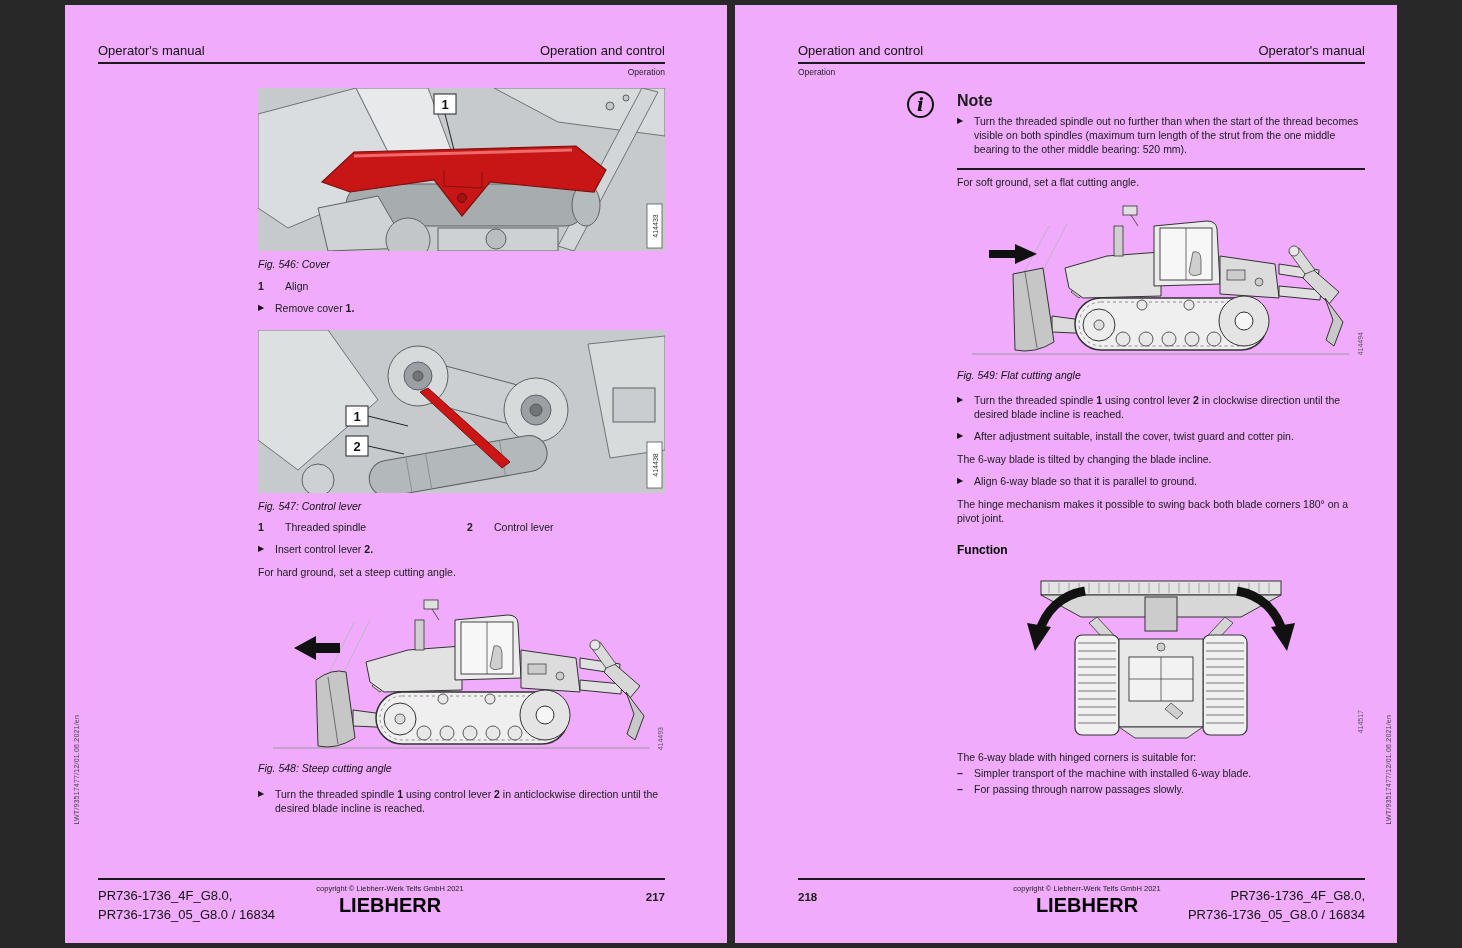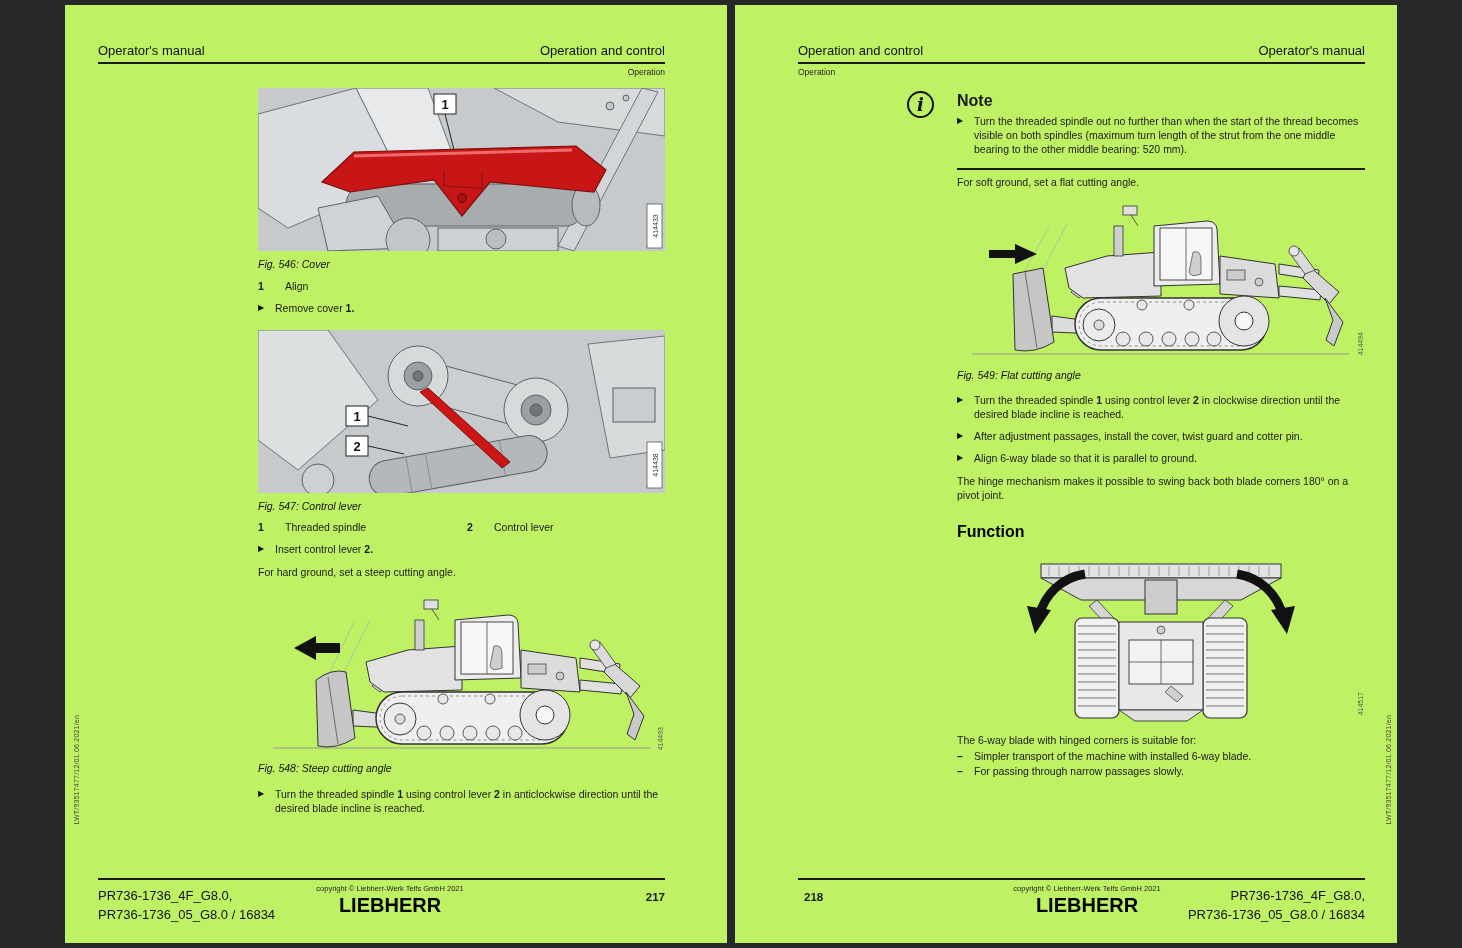--- a/index.html
+++ b/index.html
@@ -1,21 +1,21 @@
 <!DOCTYPE html>
 <html><head>
 <meta charset="utf-8">
 <style>
   * { margin:0; padding:0; box-sizing:border-box; }
   html,body { background:#282828; }
   .canvas {
     position:relative; width:1462px; height:948px; background:#282828;
     font-family:"Liberation Sans", sans-serif; color:#1a1a1a; overflow:hidden;
   }
-  .page { position:absolute; top:5px; width:662px; height:938px; background:#bef264; }
+  .page { position:absolute; top:5px; width:662px; height:938px; background:#f0abfc; }
   .page.pleft  { left:65px; }
   .page.pright { left:735px; }
 
   
   .hdr-row { position:absolute; top:38px; display:flex; justify-content:space-between; font-size:13px; color:#111; }
   .pleft  .hdr-row { left:33px; width:567px; }
   .pright .hdr-row { left:63px; width:567px; }
   .hdr-rule { position:absolute; top:57px; height:2px; background:#1a1a1a; }
   .pleft  .hdr-rule { left:33px; width:567px; }
   .pright .hdr-rule { left:63px; width:567px; }
@@ -36,21 +36,21 @@
   .legend .lnum { font-weight:bold; }
   .legend.single { grid-template-columns:27px 1fr; }
 
   .step { display:flex; margin-top:8px; }
   .step .tri { width:17px; font-size:8px; padding-top:1px; color:#111; flex:none; }
   .step .stx { flex:1; }
 
   .para { margin-top:9px; }
 
   .h1 { font-size:15px; font-weight:bold; margin-top:20px; color:#000; }
-  .h2 { font-size:16px; font-weight:bold; margin-top:18px; color:#000; }
+  .h2 { font-size:12px; font-weight:bold; margin-top:18px; color:#000; }
 
   
   .note { position:relative; border-bottom:2px solid #1a1a1a; padding-bottom:11px; }
   .note-icon {
     position:absolute; left:-50px; top:1px; width:27px; height:27px;
     border:2.5px solid #111; border-radius:50%;
     display:flex; align-items:center; justify-content:center;
     font-family:"DejaVu Serif", serif; font-style:italic; font-weight:bold; font-size:18px; color:#111;
   }
   .note-title { font-weight:bold; font-size:16px; }
@@ -66,21 +66,21 @@
   .docref { position:absolute; top:882px; font-size:13px; line-height:1.45; color:#111; }
   .pleft  .docref { left:33px; }
   .pright .docref { right:32px; text-align:right; }
   .center-f { position:absolute; top:879px; width:250px; text-align:center; }
   .pleft  .center-f { left:200px; }
   .pright .center-f { left:227px; }
   .copyright { font-size:7.5px; color:#222; }
   .brand-logo { font-size:20px; font-weight:800; letter-spacing:0px; color:#000; transform:scaleY(1.05); transform-origin:top; line-height:1; margin-top:1px; }
   .pagenum { position:absolute; top:886px; font-size:11.5px; font-weight:bold; }
   .pleft  .pagenum { right:62px; }
-  .pright .pagenum { left:69px; }
+  .pright .pagenum { left:63px; }
 
   .margin-code {
     position:absolute; font-size:7px; color:#444; letter-spacing:0.2px;
     writing-mode:vertical-rl; transform:rotate(180deg);
   }
   .pleft  .margin-code { left:8px;  bottom:118px; }
   .pright .margin-code { right:5px; bottom:118px; }
 
   .fig-ref {
     position:absolute; right:0px; bottom:6px; font-size:7px; color:#555;
@@ -310,22 +310,23 @@
         <span class="fig-ref">414494</span>
       </div>
       <div class="fig-caption">Fig. 549: Flat cutting angle</div>
 
       <div class="step" style="margin-top:12px;">
         <span class="tri">▶</span>
         <span class="stx"><span>Turn the threaded spindle </span><b>1</b><span> using control lever </span><b>2</b><span> in clockwise direction until the desired blade incline is reached.</span></span>
       </div>
       <div class="step">
         <span class="tri">▶</span>
-        <span class="stx"><span>After adjustment passages, install the cover, twist guard and cotter pin.</span></span>
-      </div>
+        <span class="stx"><span>After adjustment suitable, install the cover, twist guard and cotter pin.</span></span>
+      </div>
+      <div class="para">The 6-way blade is tilted by changing the blade incline.</div>
       <div class="step">
         <span class="tri">▶</span>
         <span class="stx"><span>Align 6-way blade so that it is parallel to ground.</span></span>
       </div>
 
       <div class="para">The hinge mechanism makes it possible to swing back both blade corners 180° on a pivot joint.</div>
       <div class="h2">Function</div>
 
       <div class="figure" style="height:166px; margin-top:14px;">
         <svg viewBox="0 0 408 166" width="408" height="166">

